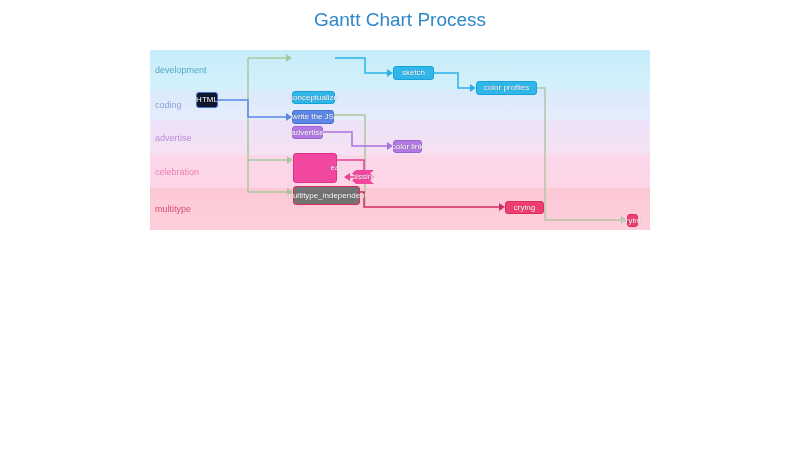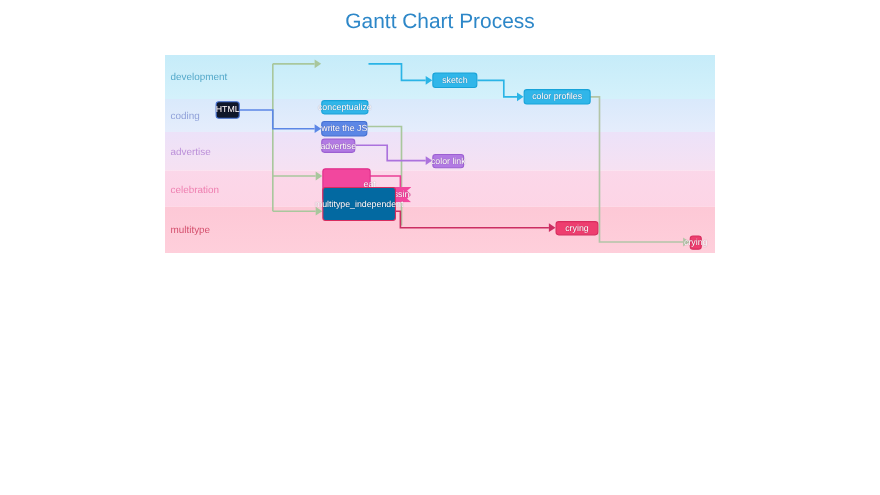--- a/index.html
+++ b/index.html
@@ -66,17 +66,17 @@
       </svg>
       <div class="bar" style="left: 142px; top: 2px; width: 43px; height: 13px; background: rgb(48, 182, 233); border: 1px solid rgb(23, 163, 217); margin-top: 39px;">conceptualize</div>
       <div class="bar" style="left: 243px; top: 16px; width: 41px; height: 14px; background: rgb(48, 182, 233); border: 1px solid rgb(23, 163, 217);">sketch</div>
       <div class="bar" style="left: 326px; top: 31px; width: 61px; height: 14px; background: rgb(48, 182, 233); border: 1px solid rgb(23, 163, 217);">color profiles</div>
       <div class="bar" style="left: 46px; top: 42px; width: 22px; height: 16px; background: #0f172a; border: 1px solid rgb(68, 112, 210);">HTML</div>
       <div class="bar" style="left: 142px; top: 60px; width: 42px; height: 14px; background: rgb(92, 135, 230); border: 1px solid rgb(68, 112, 210);">write the JS</div>
       <div class="bar" style="left: 142px; top: 76px; width: 31px; height: 13px; background: rgb(178, 122, 227); border: 1px solid rgb(156, 96, 210);">advertise</div>
       <div class="bar" style="left: 243px; top: 90px; width: 29px; height: 13px; background: rgb(178, 122, 227); border: 1px solid rgb(156, 96, 210);">color link</div>
       <div class="bar" style="left: 143px; top: 103px; width: 42px; height: 30px; background: rgb(242, 71, 158); border: 1px solid rgb(224, 47, 140); padding-left: 42px;">eat</div>
       <div class="bar jagged" style="left: 202px; top: 120px; width: 22px; height: 14px; background: rgb(242, 71, 158); border: 1px solid rgb(224, 47, 140);">missing</div>
-      <div class="bar" style="left: 143px; top: 120px; width: 67px; height: 31px; background: #0369a1; border: 1px solid rgb(216, 44, 94);">multitype_independent</div>
+      <div class="bar" style="left: 143px; top: 136px; width: 67px; height: 19px; background: #737373; border: 1px solid rgb(216, 44, 94);">multitype_independent</div>
       <div class="bar" style="left: 355px; top: 151px; width: 39px; height: 13px; background: rgb(238, 62, 111); border: 1px solid rgb(216, 44, 94);">crying</div>
       <div class="bar" style="left: 477px; top: 164px; width: 11px; height: 13px; background: rgb(238, 62, 111); border: 1px solid rgb(216, 44, 94);">crying</div>
     </div>
 </div>
 
 </body></html>

